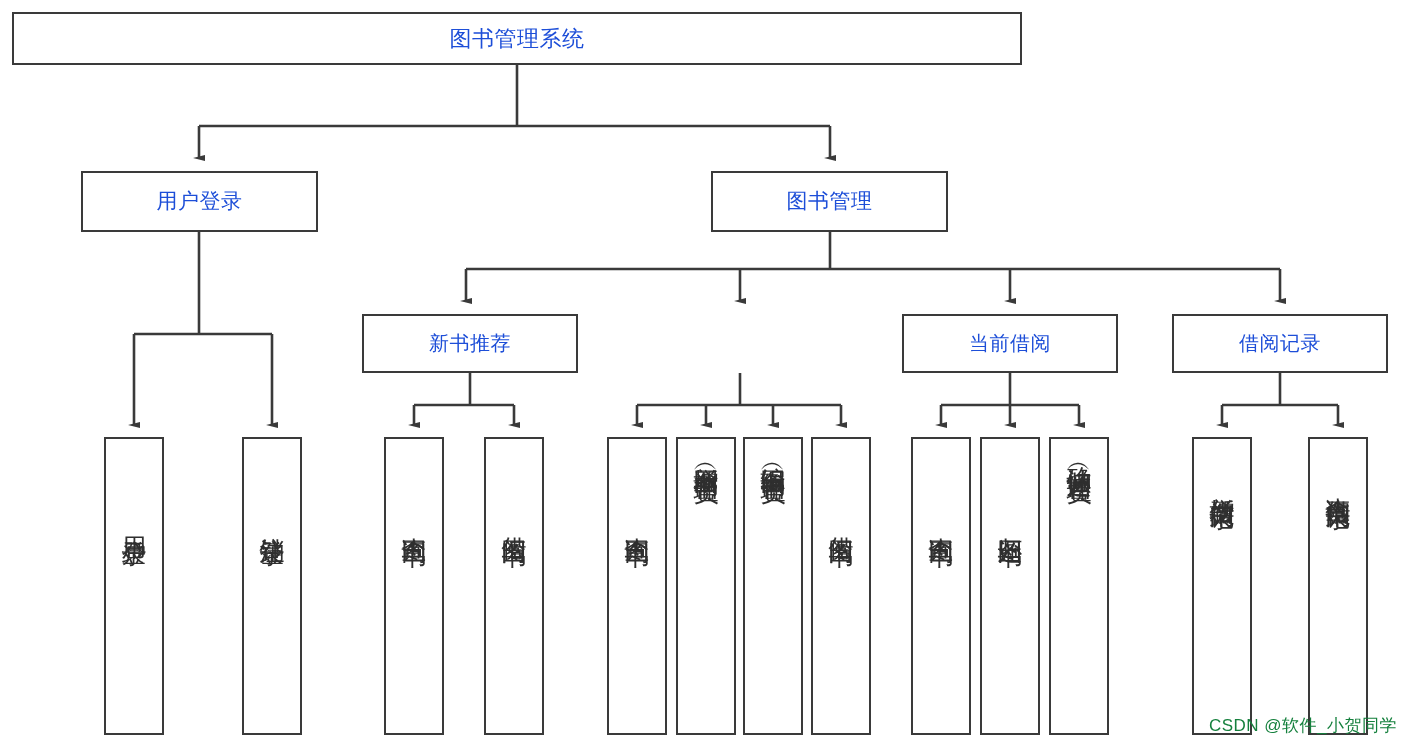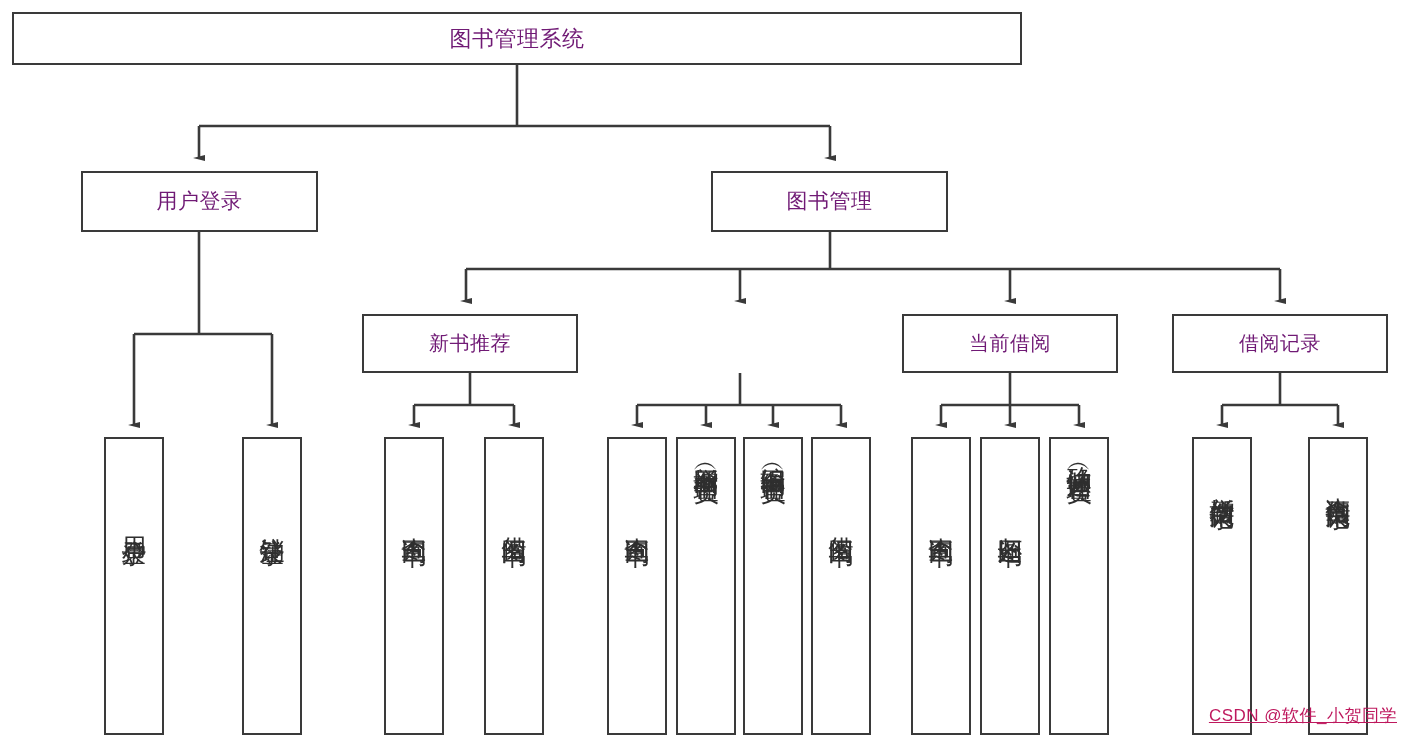--- a/index.html
+++ b/index.html
@@ -17,21 +17,21 @@
     background:#ffffff;
     border:2px solid #3a3a3a;
     display:flex;
     align-items:center;
     justify-content:center;
     z-index:2;
   }
   .node .label{
     font-size:21px;
     line-height:1.15;
-    color:#701a75;
+    color:#1d4ed8;
     letter-spacing:0.5px;
     white-space:nowrap;
   }
   .node.root .label{font-size:22px;}
   .node.lvl2 .label{font-size:21px;}
   .node.lvl3 .label{font-size:20px;}
 
   .leaf{
     position:absolute;
     box-sizing:border-box;
@@ -50,27 +50,26 @@
     line-height:1.08;
     letter-spacing:2px;
     color:#2f2f2f;
     white-space:nowrap;
   }
   .leaf.tall .vlabel{font-size:25px;}
 
   .watermark{
     position:absolute;
     right:8px;
-    bottom:20px;
+    bottom:10px;
     font-size:17px;
-    color:#be185d;
+    color:#15803d;
     letter-spacing:0.5px;
     z-index:3;
     white-space:nowrap;
-    text-decoration:underline;
   }
 </style>
 </head>
 <body>
 
 <div id="canvas">
 
   <svg class="lines" viewBox="0 0 1405 747">
     <defs>
       <marker id="arrow" markerWidth="10" markerHeight="12" refX="3" refY="6" orient="auto" markerUnits="userSpaceOnUse">

